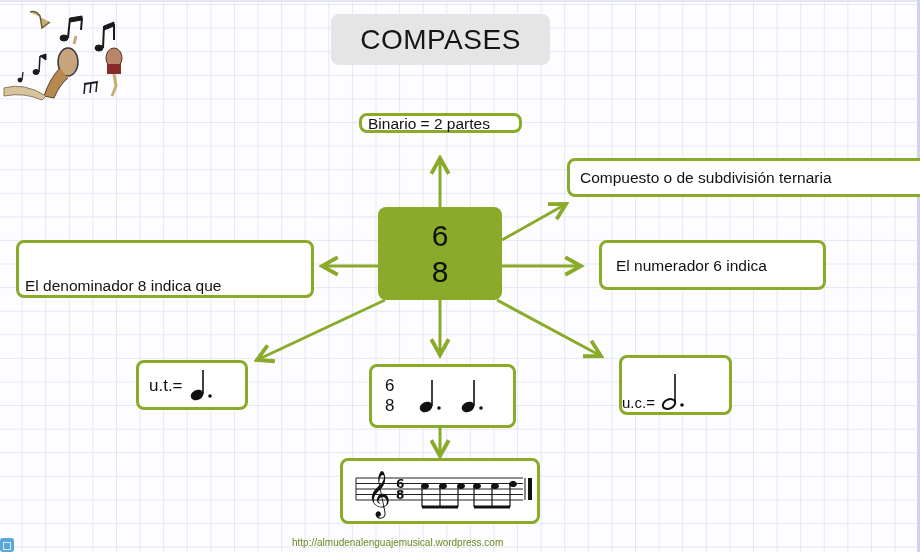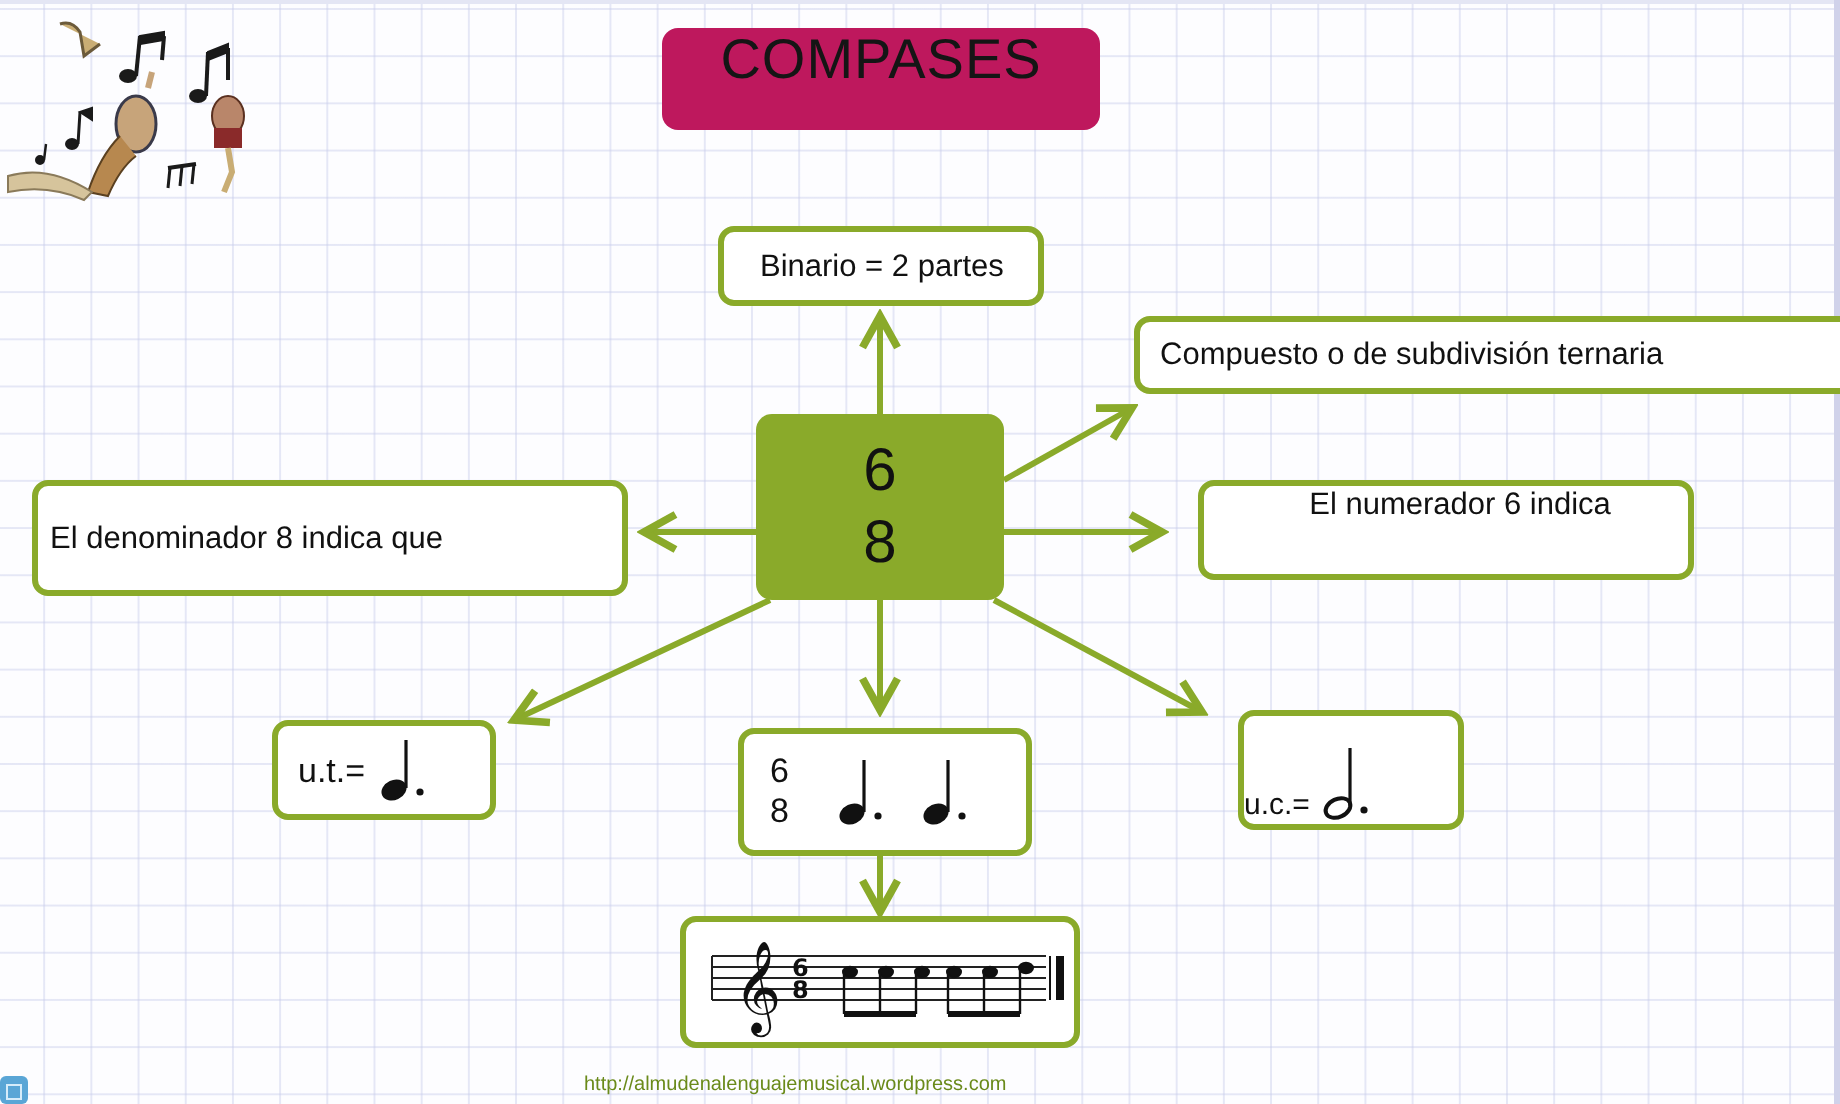--- a/index.html
+++ b/index.html
@@ -10,22 +10,22 @@
       linear-gradient(to right, rgba(200,205,235,0.45) 1px, transparent 1px),
       linear-gradient(to bottom, rgba(200,205,235,0.45) 1px, transparent 1px);
     background-size: 23.6px 23.6px;
     background-position: -2px 4px;
     font-family: "Liberation Sans", sans-serif;
   }
   .frame-right { position:absolute; right:0; top:0; width:3px; height:552px; background:#d0d2ea; }
   .frame-top { position:absolute; left:0; top:0; width:920px; height:2px; background:#e4e6f4; }
   .title-box {
     position:absolute; left:331px; top:14px; width:219px; height:51px;
-    background:#be185d; border-radius:8px;
-    display:flex; justify-content:center;
+    background:#e5e5e5; border-radius:8px;
+    display:flex; align-items:center; justify-content:center;
     font-size:28px; color:#151515; letter-spacing:0.5px;
   }
   .node {
     position:absolute; background:#fff; border:3px solid #8aaa2a; border-radius:8px;
     box-sizing:border-box; color:#111; font-size:15.5px; line-height:19px;
     display:flex; align-items:center;
   }
   .center-box {
     position:absolute; left:378px; top:207px; width:124px; height:93px;
     background:#8aaa2a; border-radius:8px;
@@ -109,33 +109,33 @@
     <line x1="497" y1="300" x2="601" y2="356"></line>
     <line x1="440" y1="428" x2="440" y2="456"></line>
   </g>
 </svg>
 
 <div class="center-box">
   <span>6</span>
   <span>8</span>
 </div>
 
-<div class="node" style="left:359px; top:113px; width:163px; height:40px; padding-left:18px;">
+<div class="node" style="left:359px; top:113px; width:163px; height:20px; padding-left:6px;">
   <span>Binario = 2 partes</span>
 </div>
 
 <div class="node" style="left:567px; top:158px; width:389px; height:39px; padding-left:10px;">
   <span>Compuesto o de subdivisión ternaria</span>
 </div>
 
-<div class="node" style="left:16px; top:240px; width:298px; height:58px; padding-left:6px; flex-direction:column; align-items:flex-start; justify-content:center;">
+<div class="node" style="left:16px; top:240px; width:298px; height:58px; padding-left:6px; flex-direction:column; align-items:flex-start; justify-content:flex-end;">
   <span>El denominador 8 indica que</span>
 </div>
 
-<div class="node" style="left:599px; top:240px; width:248px; height:50px; padding-left:14px; align-items:flex-start; justify-content:center;">
+<div class="node" style="left:599px; top:240px; width:227px; height:50px; padding-left:14px; flex-direction:column; align-items:flex-start; justify-content:center;">
   <span>El numerador 6 indica</span>
 </div>
 
 <div class="node" style="left:136px; top:360px; width:112px; height:50px; padding-left:10px; font-size:17px;">
   <span>u.t.=</span>
   <svg width="26" height="34" viewBox="0 0 26 34" style="margin-left:6px;">
     <ellipse cx="8" cy="27" rx="6.5" ry="5" transform="rotate(-25 8 27)" fill="#111"></ellipse>
     <line x1="14" y1="26" x2="14" y2="2" stroke="#111" stroke-width="1.6"></line>
     <circle cx="21" cy="28" r="1.8" fill="#111"></circle>
   </svg>

